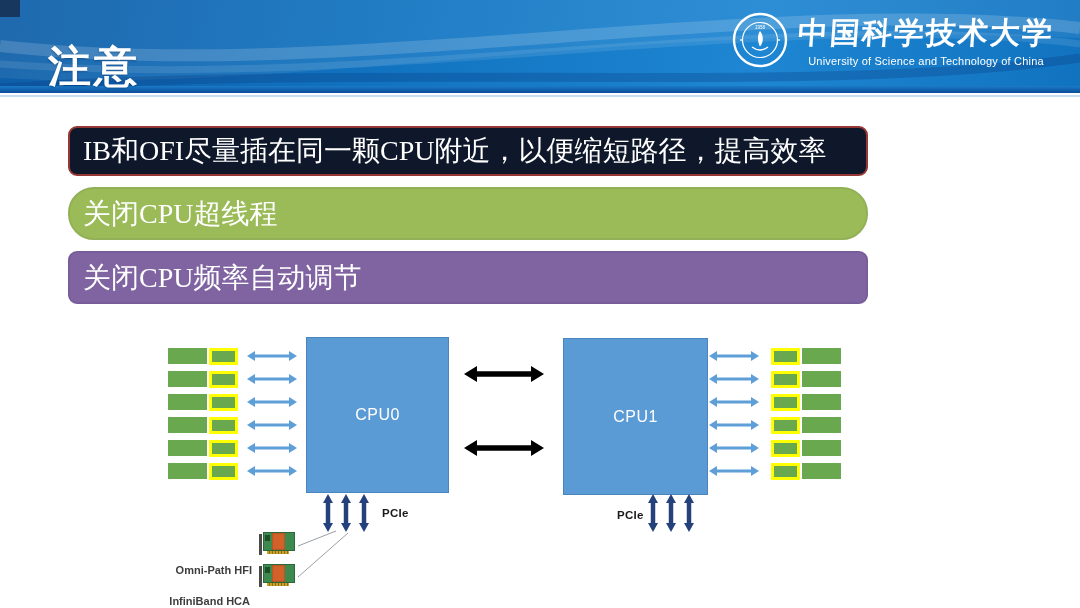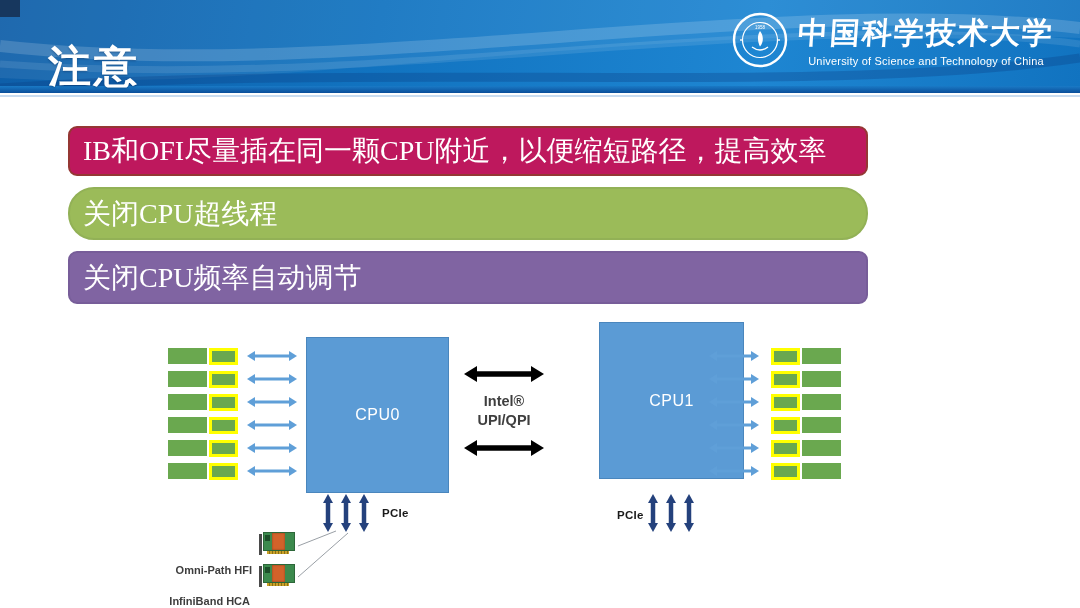--- a/index.html
+++ b/index.html
@@ -30,21 +30,21 @@
   #note-1{top:187px;height:53px;border-radius:26px;}
   #note-2{top:251px;height:53px;}
 
   
   .diagram{position:absolute;left:0;top:310px;width:1080px;height:298px;}
   .abs{position:absolute;}
 
   .cpu{position:absolute;background:#5b9bd5;border:1px solid #4a86bd;color:#ffffff;
        display:flex;align-items:center;justify-content:center;font-size:16px;letter-spacing:.5px;}
   #cpu0{left:306px;top:27px;width:141px;height:154px;}
-  #cpu1{left:563px;top:12px;width:143px;height:155px;margin-left:36px;}
+  #cpu1{left:563px;top:28px;width:143px;height:155px;}
 
   .dimm-col{position:absolute;display:flex;flex-direction:column;gap:7px;}
   .dimm-row{display:flex;align-items:center;height:16px;}
   .dimm-long{width:39px;height:16px;background:#6aa84f;}
   .dimm-short{width:23px;height:11px;background:#6aa84f;border:3px solid #ffff00;}
   .dimm-left{left:168px;top:38px;}
   .dimm-left .dimm-short{margin-left:2px;}
   .dimm-right{left:771px;top:38px;}
   .dimm-right .dimm-row{flex-direction:row-reverse;}
   .dimm-right .dimm-short{margin-right:2px;}
@@ -116,21 +116,21 @@
         <circle cx="47" cy="28" r="0.9" fill="#ffffff"></circle>
       </svg>
       <div class="logo-text">
         <div class="logo-cn">中国科学技术大学</div>
         <div class="logo-en">University of Science and Technology of China</div>
       </div>
     </div>
   </div>
   <div class="header-sep"></div>
 
-  <div class="note" id="note-0" style="background-color: #be185d; border-color: rgb(149, 55, 52);">
+  <div class="note" id="note-0" style="background-color: #0f172a; border-color: rgb(149, 55, 52);">
     <span>IB和OFI尽量插在同一颗CPU附近，以便缩短路径，提高效率</span>
   </div>
   <div class="note" id="note-1" style="background-color: rgb(155, 187, 89); border-color: rgb(146, 177, 86);">
     <span>关闭CPU超线程</span>
   </div>
   <div class="note" id="note-2" style="background-color: rgb(128, 100, 162); border-color: rgb(119, 93, 153);">
     <span>关闭CPU频率自动调节</span>
   </div>
 
   <div class="diagram">
@@ -200,24 +200,20 @@
     </div>
     <div class="cpu" id="cpu1">
       <span>CPU1</span>
     </div>
 
     <svg class="abs blk-arrow" id="upi-arrow-top" width="84" height="20" viewBox="0 0 84 20">
         <line x1="13" y1="10" x2="71" y2="10"></line>
         <polygon points="15,2 2,10 15,18"></polygon>
         <polygon points="69,2 82,10 69,18"></polygon>
       </svg>
-    <div class="abs upi-text">
-      <div>Intel®</div>
-      <div>UPI/QPI</div>
-    </div>
     <svg class="abs blk-arrow" id="upi-arrow-bottom" width="84" height="20" viewBox="0 0 84 20">
         <line x1="13" y1="10" x2="71" y2="10"></line>
         <polygon points="15,2 2,10 15,18"></polygon>
         <polygon points="69,2 82,10 69,18"></polygon>
       </svg>
 
     <div class="arrow-col" id="arrows-right">
       <svg class="h-arrow" width="52" height="14" viewBox="0 0 52 14">
           <line x1="8" y1="7" x2="44" y2="7"></line>
           <polygon points="9,2 1,7 9,12"></polygon>

